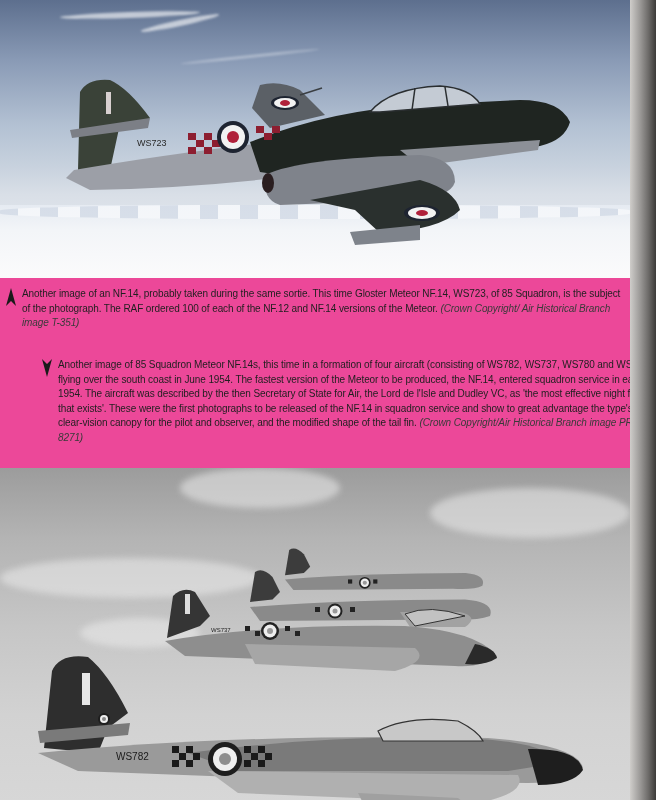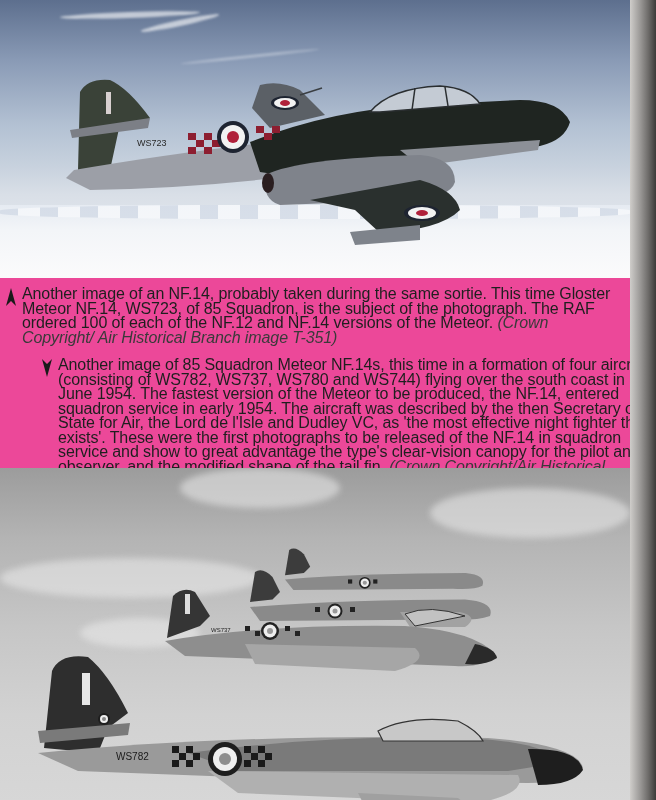--- a/index.html
+++ b/index.html
@@ -22,21 +22,21 @@
   .cloud-deck:before { content: ""; position: absolute; left: 0; right: 0; top: 0; height: 14px;
     background: repeating-linear-gradient(90deg, rgba(210,218,230,0.8) 0 18px, rgba(245,247,250,0.9) 18px 40px); border-radius: 40%; }
 
   
   .photo-bottom { position: absolute; left: 0; top: 468px; width: 630px; height: 353px;
     background: linear-gradient(180deg, #9c9c9c 0%, #b4b4b4 20%, #c6c6c6 45%, #d2d2d2 70%, #d8d8d8 100%);
     overflow: hidden; }
   .bw-cloud { position: absolute; border-radius: 50%; background: rgba(235,235,235,0.55); filter: blur(3px); }
 
   
-  .caption { position: absolute; left: 22px; width: 600px; color: #1f1f1f; font-size: 16px; line-height: 14.5px; letter-spacing: -0.1px; }
+  .caption { position: absolute; left: 22px; width: 600px; color: #1f1f1f; font-size: 10px; line-height: 14.5px; letter-spacing: -0.1px; }
   .caption .lead { font-weight: normal; }
   .caption .credit { font-style: italic; color: #3a3a3a; }
   .caption .arrow { position: absolute; left: -17px; top: 1px; width: 12px; height: 18px; }
   .cap1 { top: 287px; }
   .cap2 { top: 358px; margin-left: 36px; }
 
   svg { display: block; }
 </style>
 </head>
 <body>

